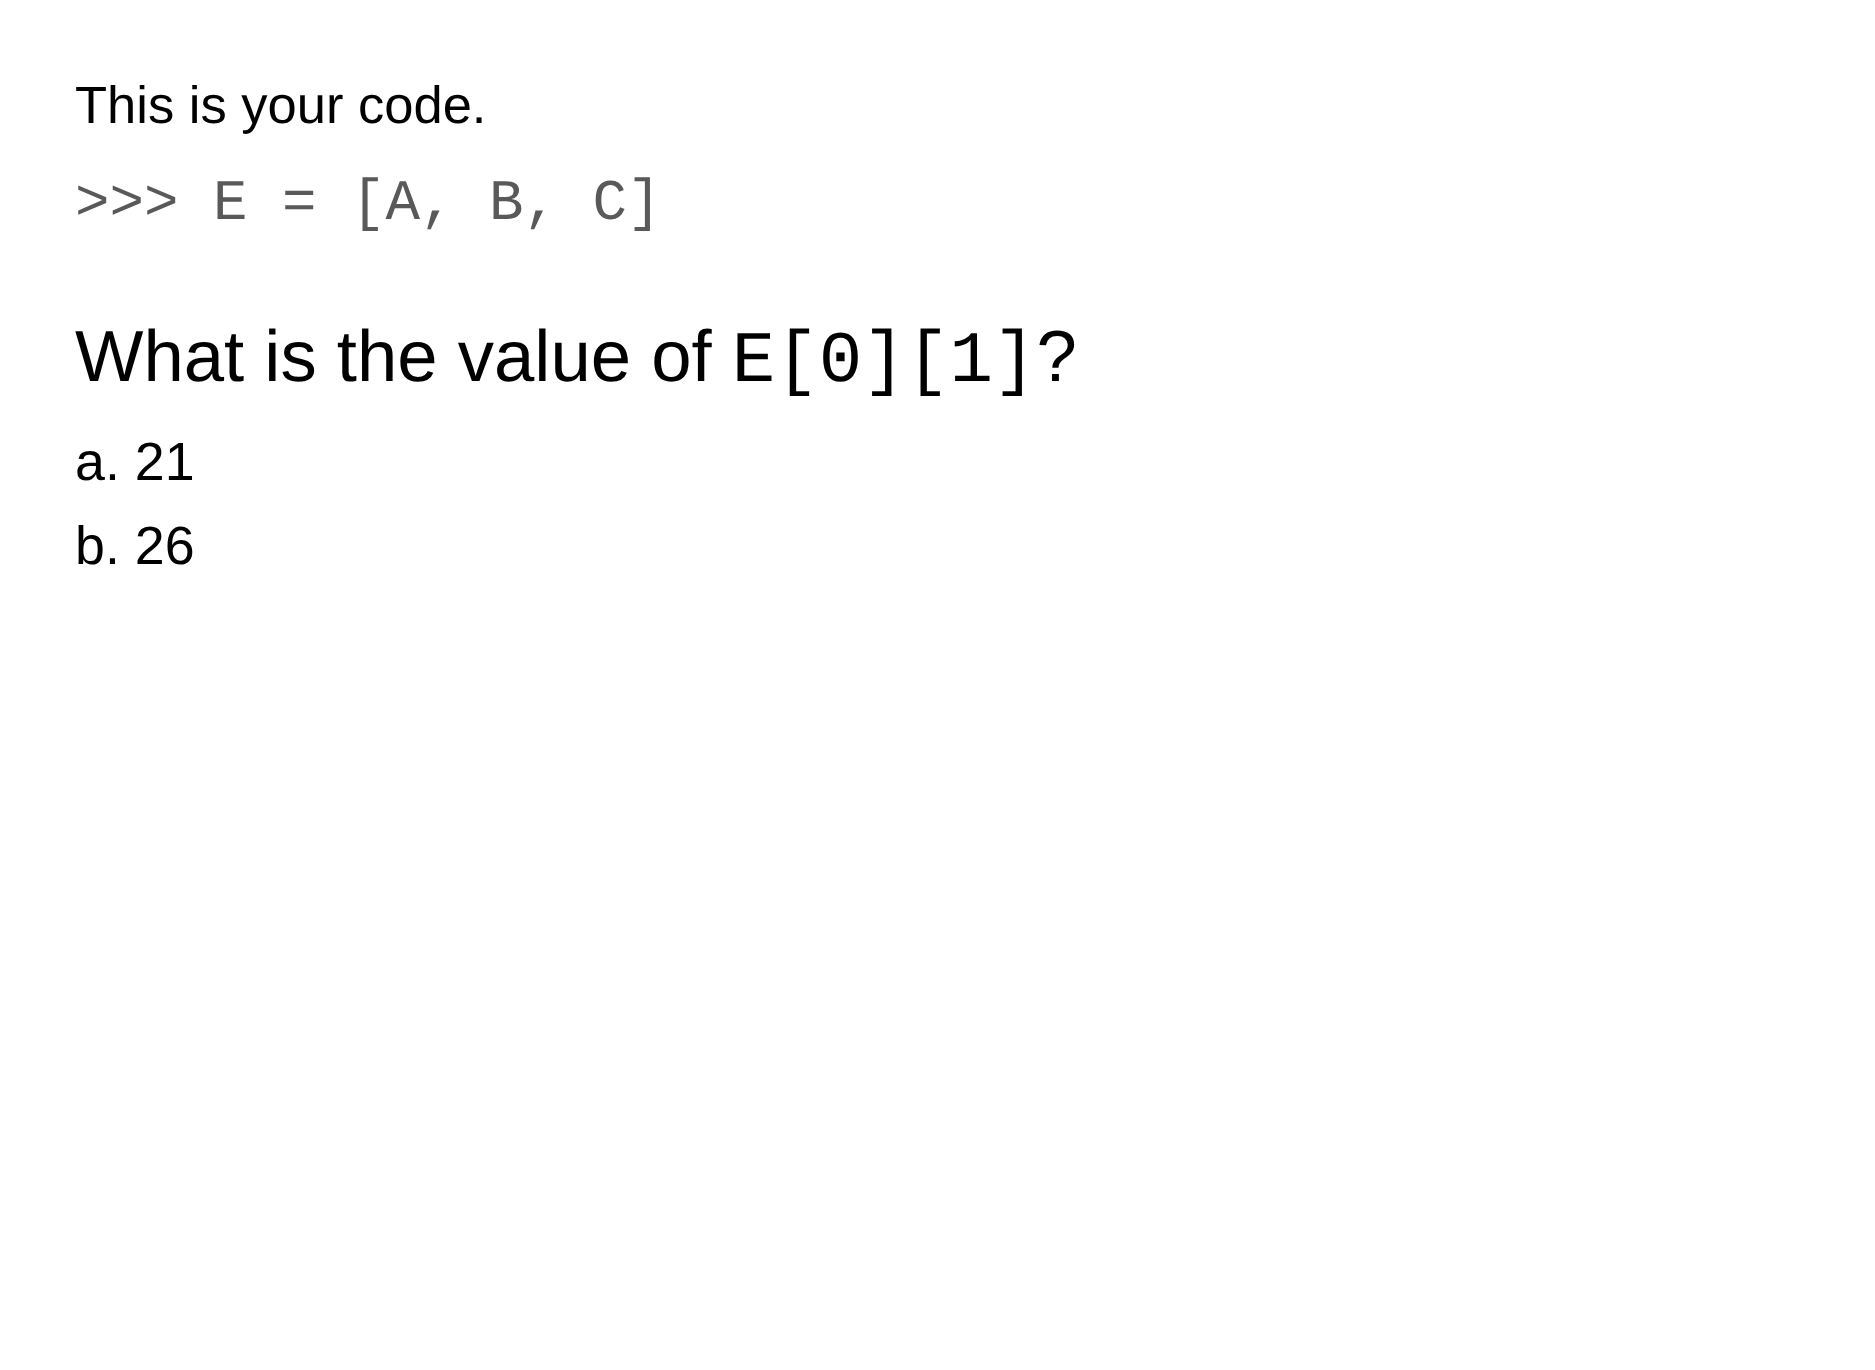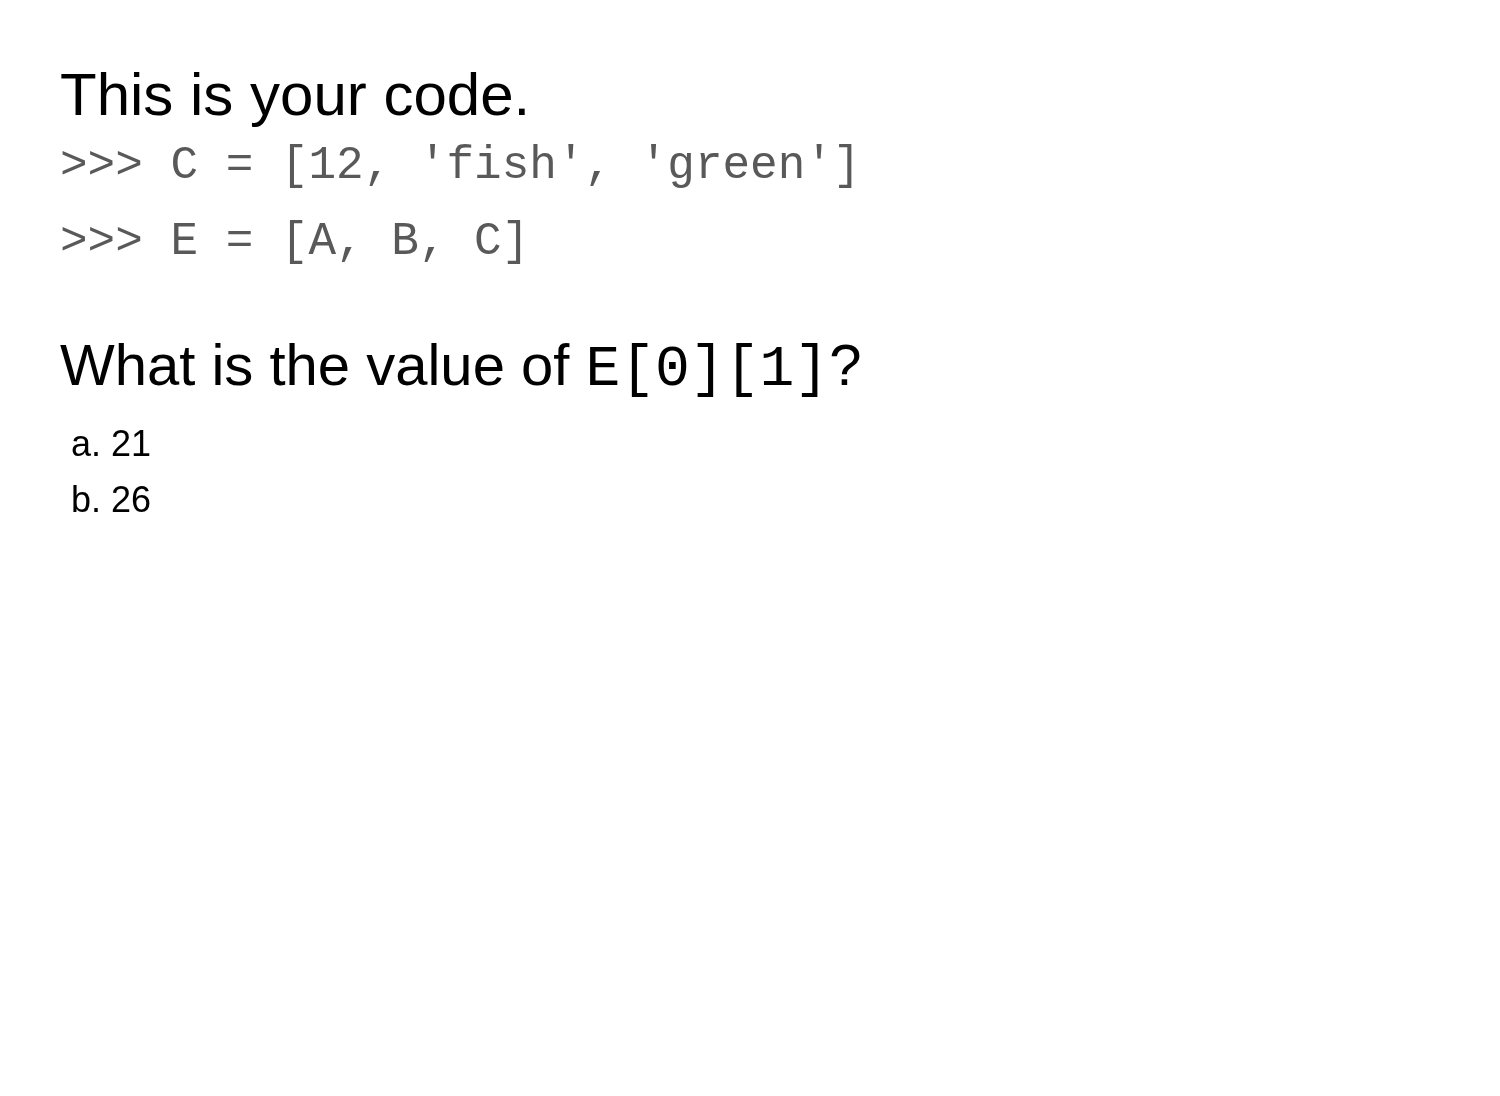--- a/index.html
+++ b/index.html
@@ -9,57 +9,56 @@
     }
     body {
       width: 1500px;
       height: 1096px;
       background: #ffffff;
       font-family: Arial, Helvetica, sans-serif;
       color: #000000;
       padding: 60px 60px 0 60px;
     }
     .intro-text {
-      font-size: 60px;
+      font-size: 42px;
       font-weight: normal;
+      margin-bottom: 18px;
     }
     .code-block {
       font-family: "Courier New", Courier, monospace;
       font-size: 46px;
       color: #595959;
       line-height: 1.65;
       margin-bottom: 50px;
     }
     .code-line {
       white-space: pre;
     }
     .question-text {
       font-size: 58px;
       font-weight: normal;
       margin-bottom: 14px;
     }
     .answer-options {
-      font-size: 36px;
+      font-size: 43px;
       line-height: 1.55;
-      margin-left: 11px;
     }
     .answer-option {
       display: block;
     }
     .mono-inline {
       font-family: "Courier New", Courier, monospace;
     }
   </style>
 </head>
 <body>
 
 <div class="intro-text">This is your code.</div>
 
 <div class="code-block">
-  <div class="code-line">&gt;&gt;&gt; C = [12, 'fish', 'green']</div>
   <div class="code-line">&gt;&gt;&gt; E = [A, B, C]</div>
 </div>
 
 <div class="question-text">
   <span>What is the value of </span><span class="mono-inline">E[0][1]</span><span>?</span>
 </div>
 
 <div class="answer-options">
   <span class="answer-option">a. 21</span>
   <span class="answer-option">b. 26</span>

